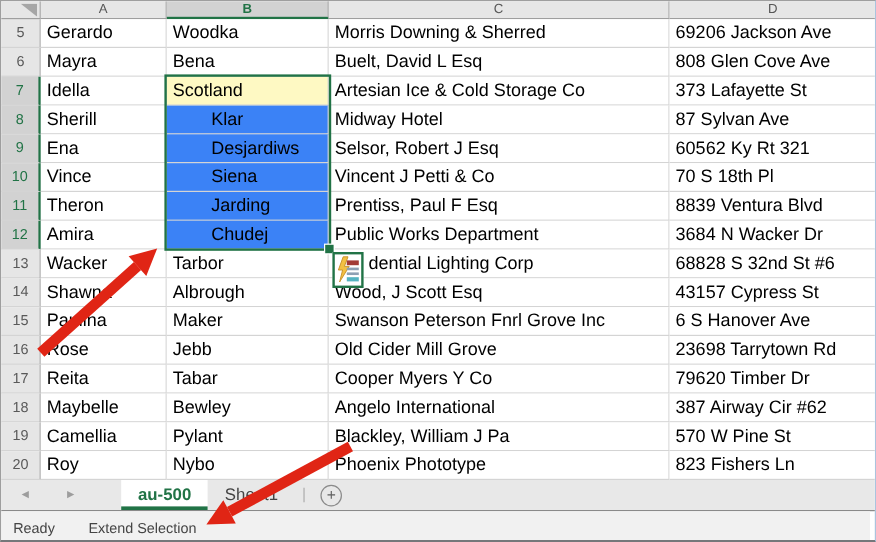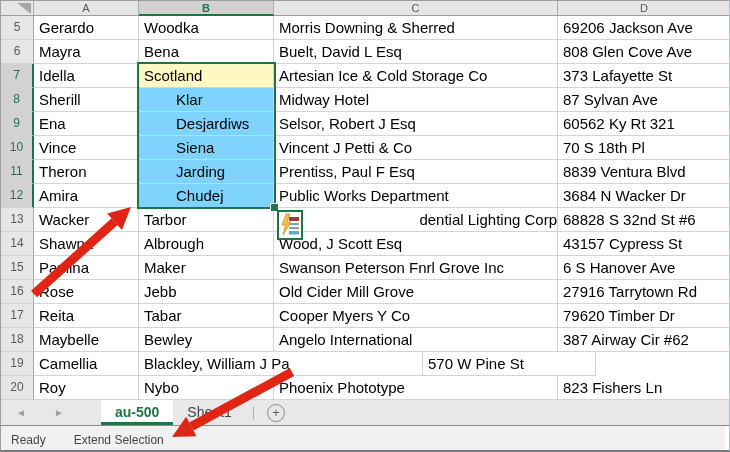--- a/index.html
+++ b/index.html
@@ -17,23 +17,23 @@
   .colhdr { height:15px; font-size:11px; line-height:14px; text-align:center; color:#565656;
     border-right:1px solid #ababab; border-bottom:1px solid #9e9e9e; background:#e6e6e6; }
   .colhdr.sel { background:#d2d2d2; color:#217346; border-bottom:2px solid #217346; font-weight:bold; }
   .w-a{width:105px}.w-b{width:135px}.w-c{width:284px}.w-d{width:173px}
   .row { display:flex; height:24px; }
   .rh { width:33px; height:24px; background:#e6e6e6; border-right:1px solid #ababab; border-bottom:1px solid #d4d4d4;
     font-size:12px; color:#595959; text-align:center; line-height:23px; }
   .rh.sel { background:#d2d2d2; color:#217346; border-right:2px solid #217346; }
   .cell { height:24px; border-right:1px solid #d4d4d4; border-bottom:1px solid #d4d4d4;
     font-size:15px; color:#000; line-height:23px; padding-left:5px; white-space:nowrap; overflow:hidden; background:#fff; }
-  .cell.range { background:#7dd3fc;padding-left:37px; }
+  .cell.range { background:#3b82f6;padding-left:37px; }
   .cell.active { background:#fef9c3; }
-  .cell.icon-pad { padding-left:33px;text-align:right; }
+  .cell.icon-pad { padding-left:33px; }
   
   #sel-border { position:absolute; left:136px; top:61px; width:139px; height:147px;
     border:2px solid #217346; pointer-events:none; }
   #fill-handle { position:absolute; left:269px; top:202px; width:9px; height:9px; background:#fff; pointer-events:none; }
   #fill-handle::after { content:""; position:absolute; left:1px; top:1px; width:7px; height:7px; background:#217346; display:block; }
   
   #smart-tag { position:absolute; left:276px; top:209px; width:26px; height:30px;
     background:#fff; border:2px solid #217346; display:flex; align-items:center; justify-content:center; cursor:pointer; }
   
   #tabbar { position:absolute; left:0; top:399px; width:730px; height:26px; background:#e8e8e8;
@@ -144,39 +144,40 @@
           <div class="cell w-a">Paulina</div>
           <div class="cell w-b">Maker</div>
           <div class="cell w-c">Swanson Peterson Fnrl Grove Inc</div>
           <div class="cell w-d">6 S Hanover Ave</div>
         </div>
         <div class="row">
           <div class="rh">16</div>
           <div class="cell w-a">Rose</div>
           <div class="cell w-b">Jebb</div>
           <div class="cell w-c">Old Cider Mill Grove</div>
-          <div class="cell w-d">27916 Tarrytown Rd</div>
+          <div class="cell w-d">23698 Tarrytown Rd</div>
         </div>
         <div class="row">
           <div class="rh">17</div>
           <div class="cell w-a">Reita</div>
           <div class="cell w-b">Tabar</div>
           <div class="cell w-c">Cooper Myers Y Co</div>
           <div class="cell w-d">79620 Timber Dr</div>
         </div>
         <div class="row">
           <div class="rh">18</div>
           <div class="cell w-a">Maybelle</div>
           <div class="cell w-b">Bewley</div>
           <div class="cell w-c">Angelo International</div>
           <div class="cell w-d">387 Airway Cir #62</div>
         </div>
         <div class="row">
           <div class="rh">19</div>
           <div class="cell w-a">Camellia</div>
+          <div class="cell w-b">Pylant</div>
           <div class="cell w-c">Blackley, William J Pa</div>
           <div class="cell w-d">570 W Pine St</div>
         </div>
         <div class="row">
           <div class="rh">20</div>
           <div class="cell w-a">Roy</div>
           <div class="cell w-b">Nybo</div>
           <div class="cell w-c">Phoenix Phototype</div>
           <div class="cell w-d">823 Fishers Ln</div>
         </div>

